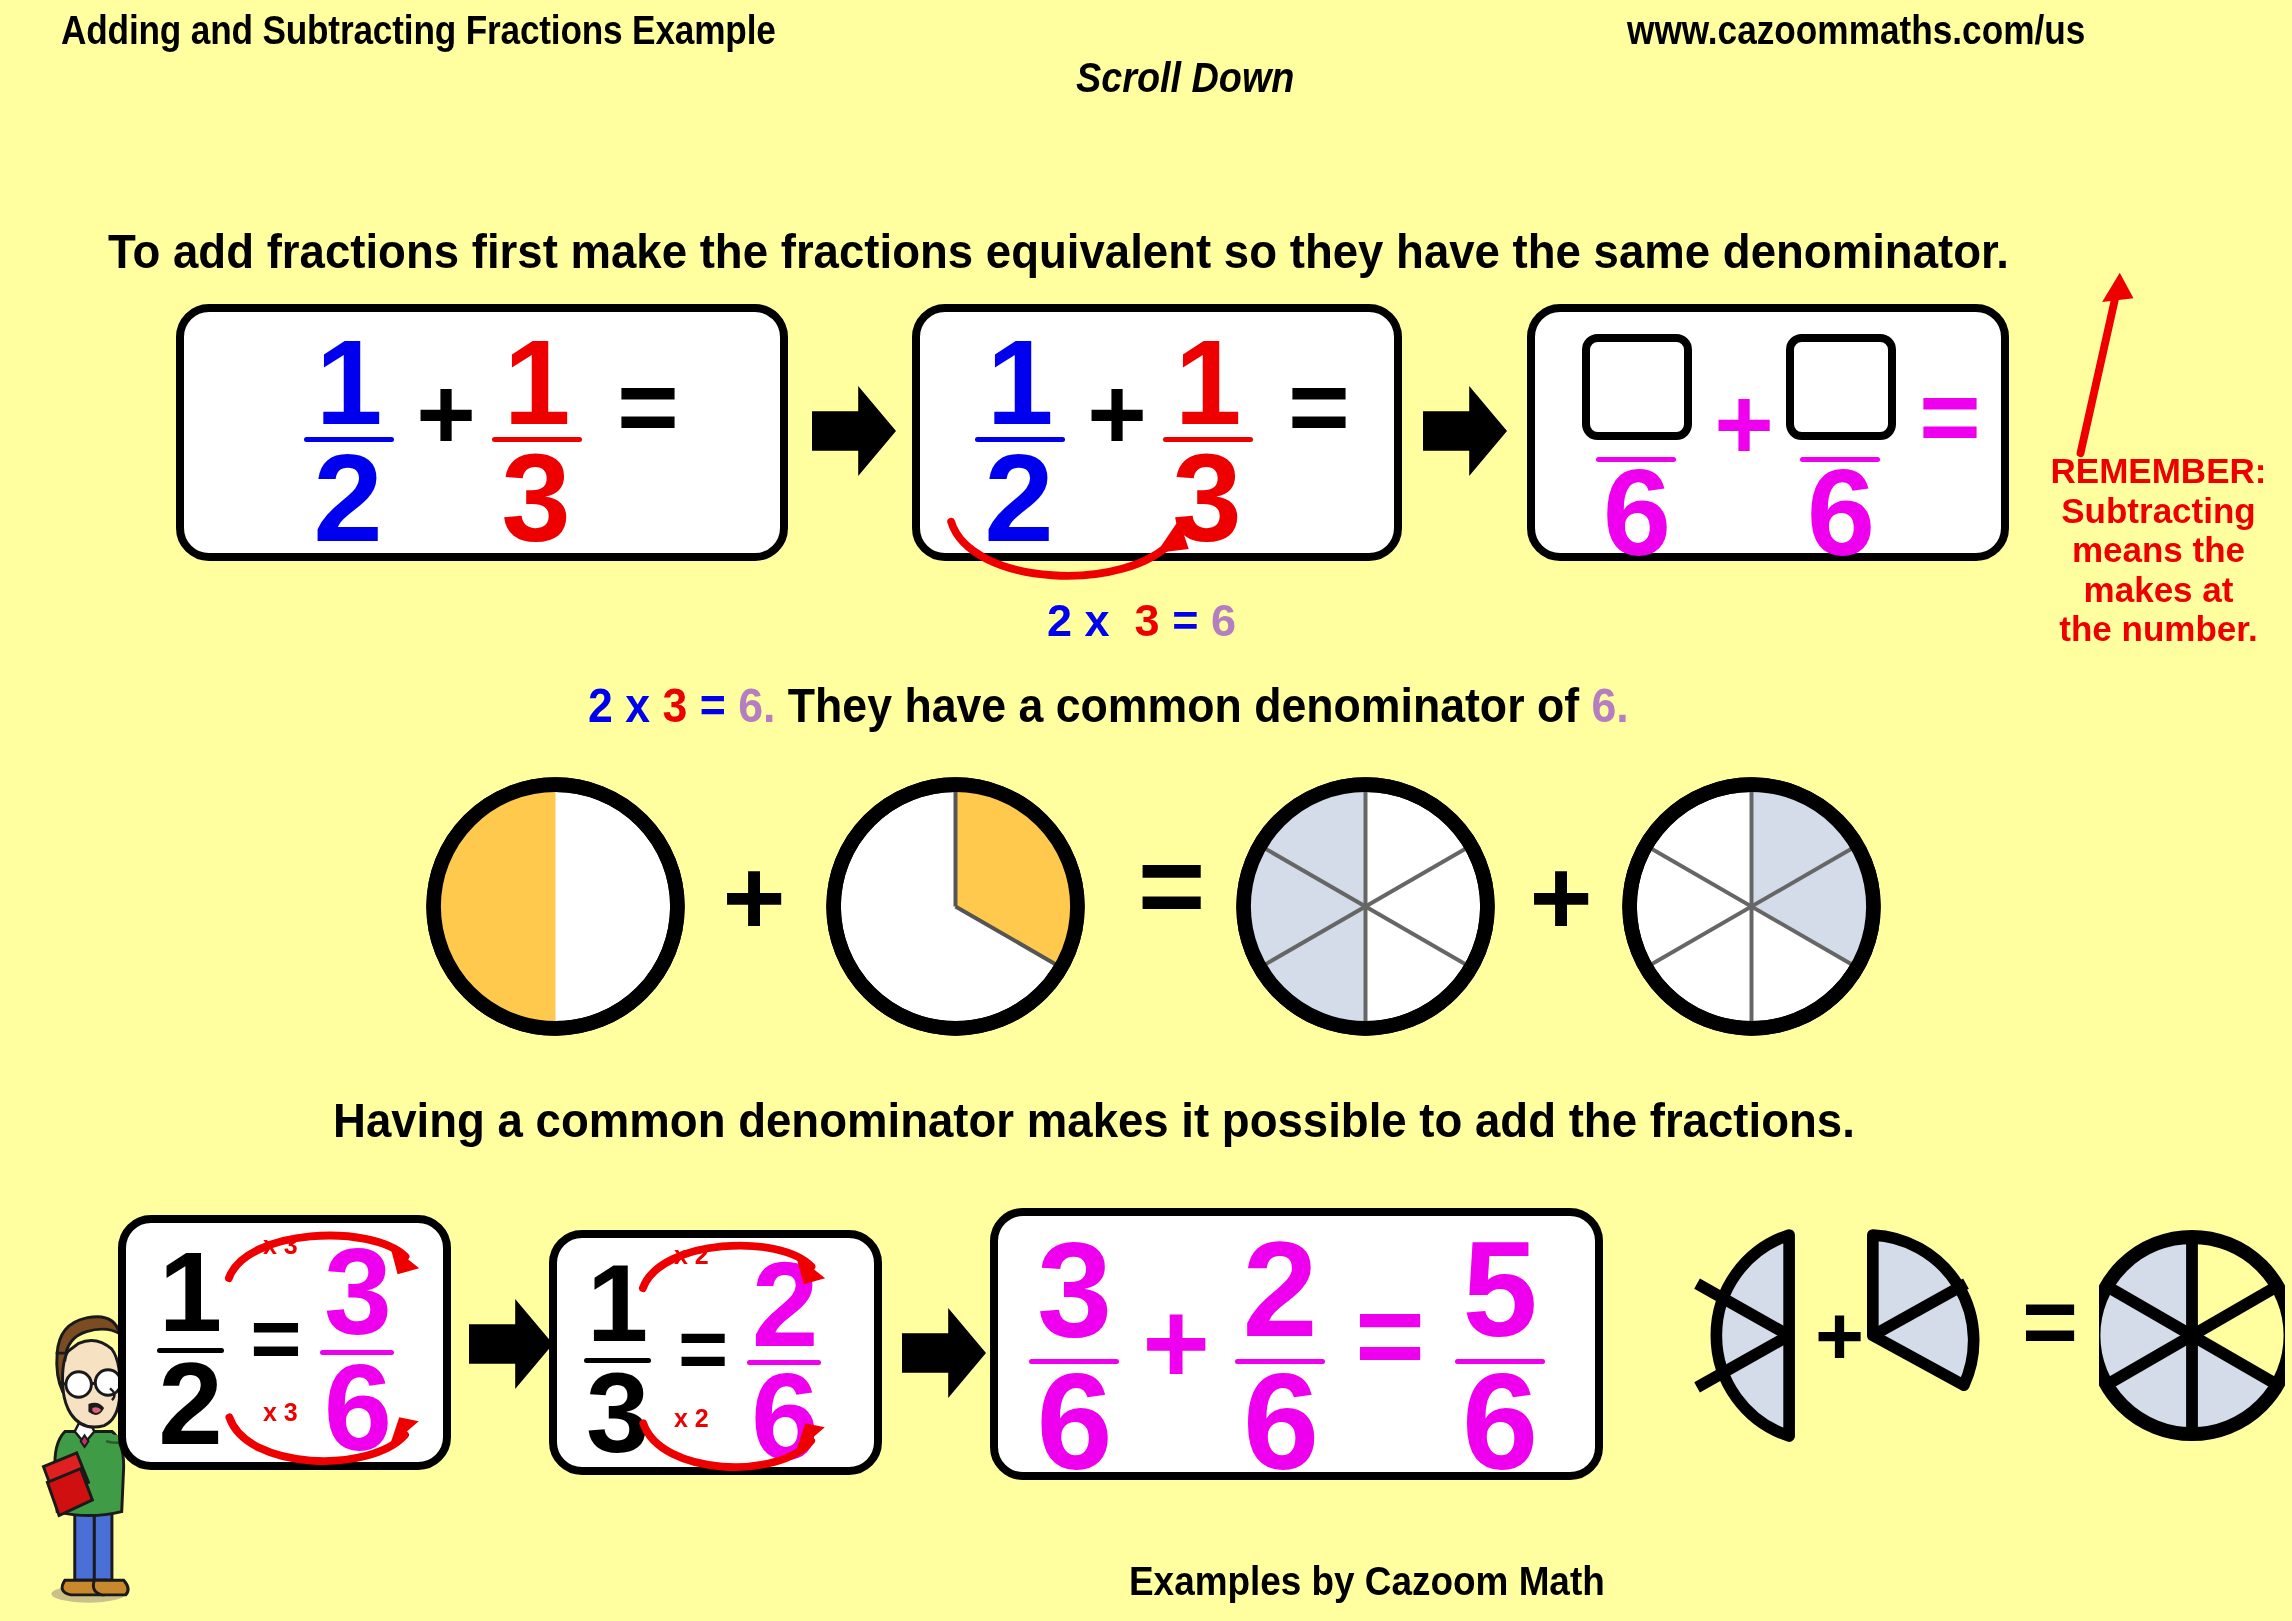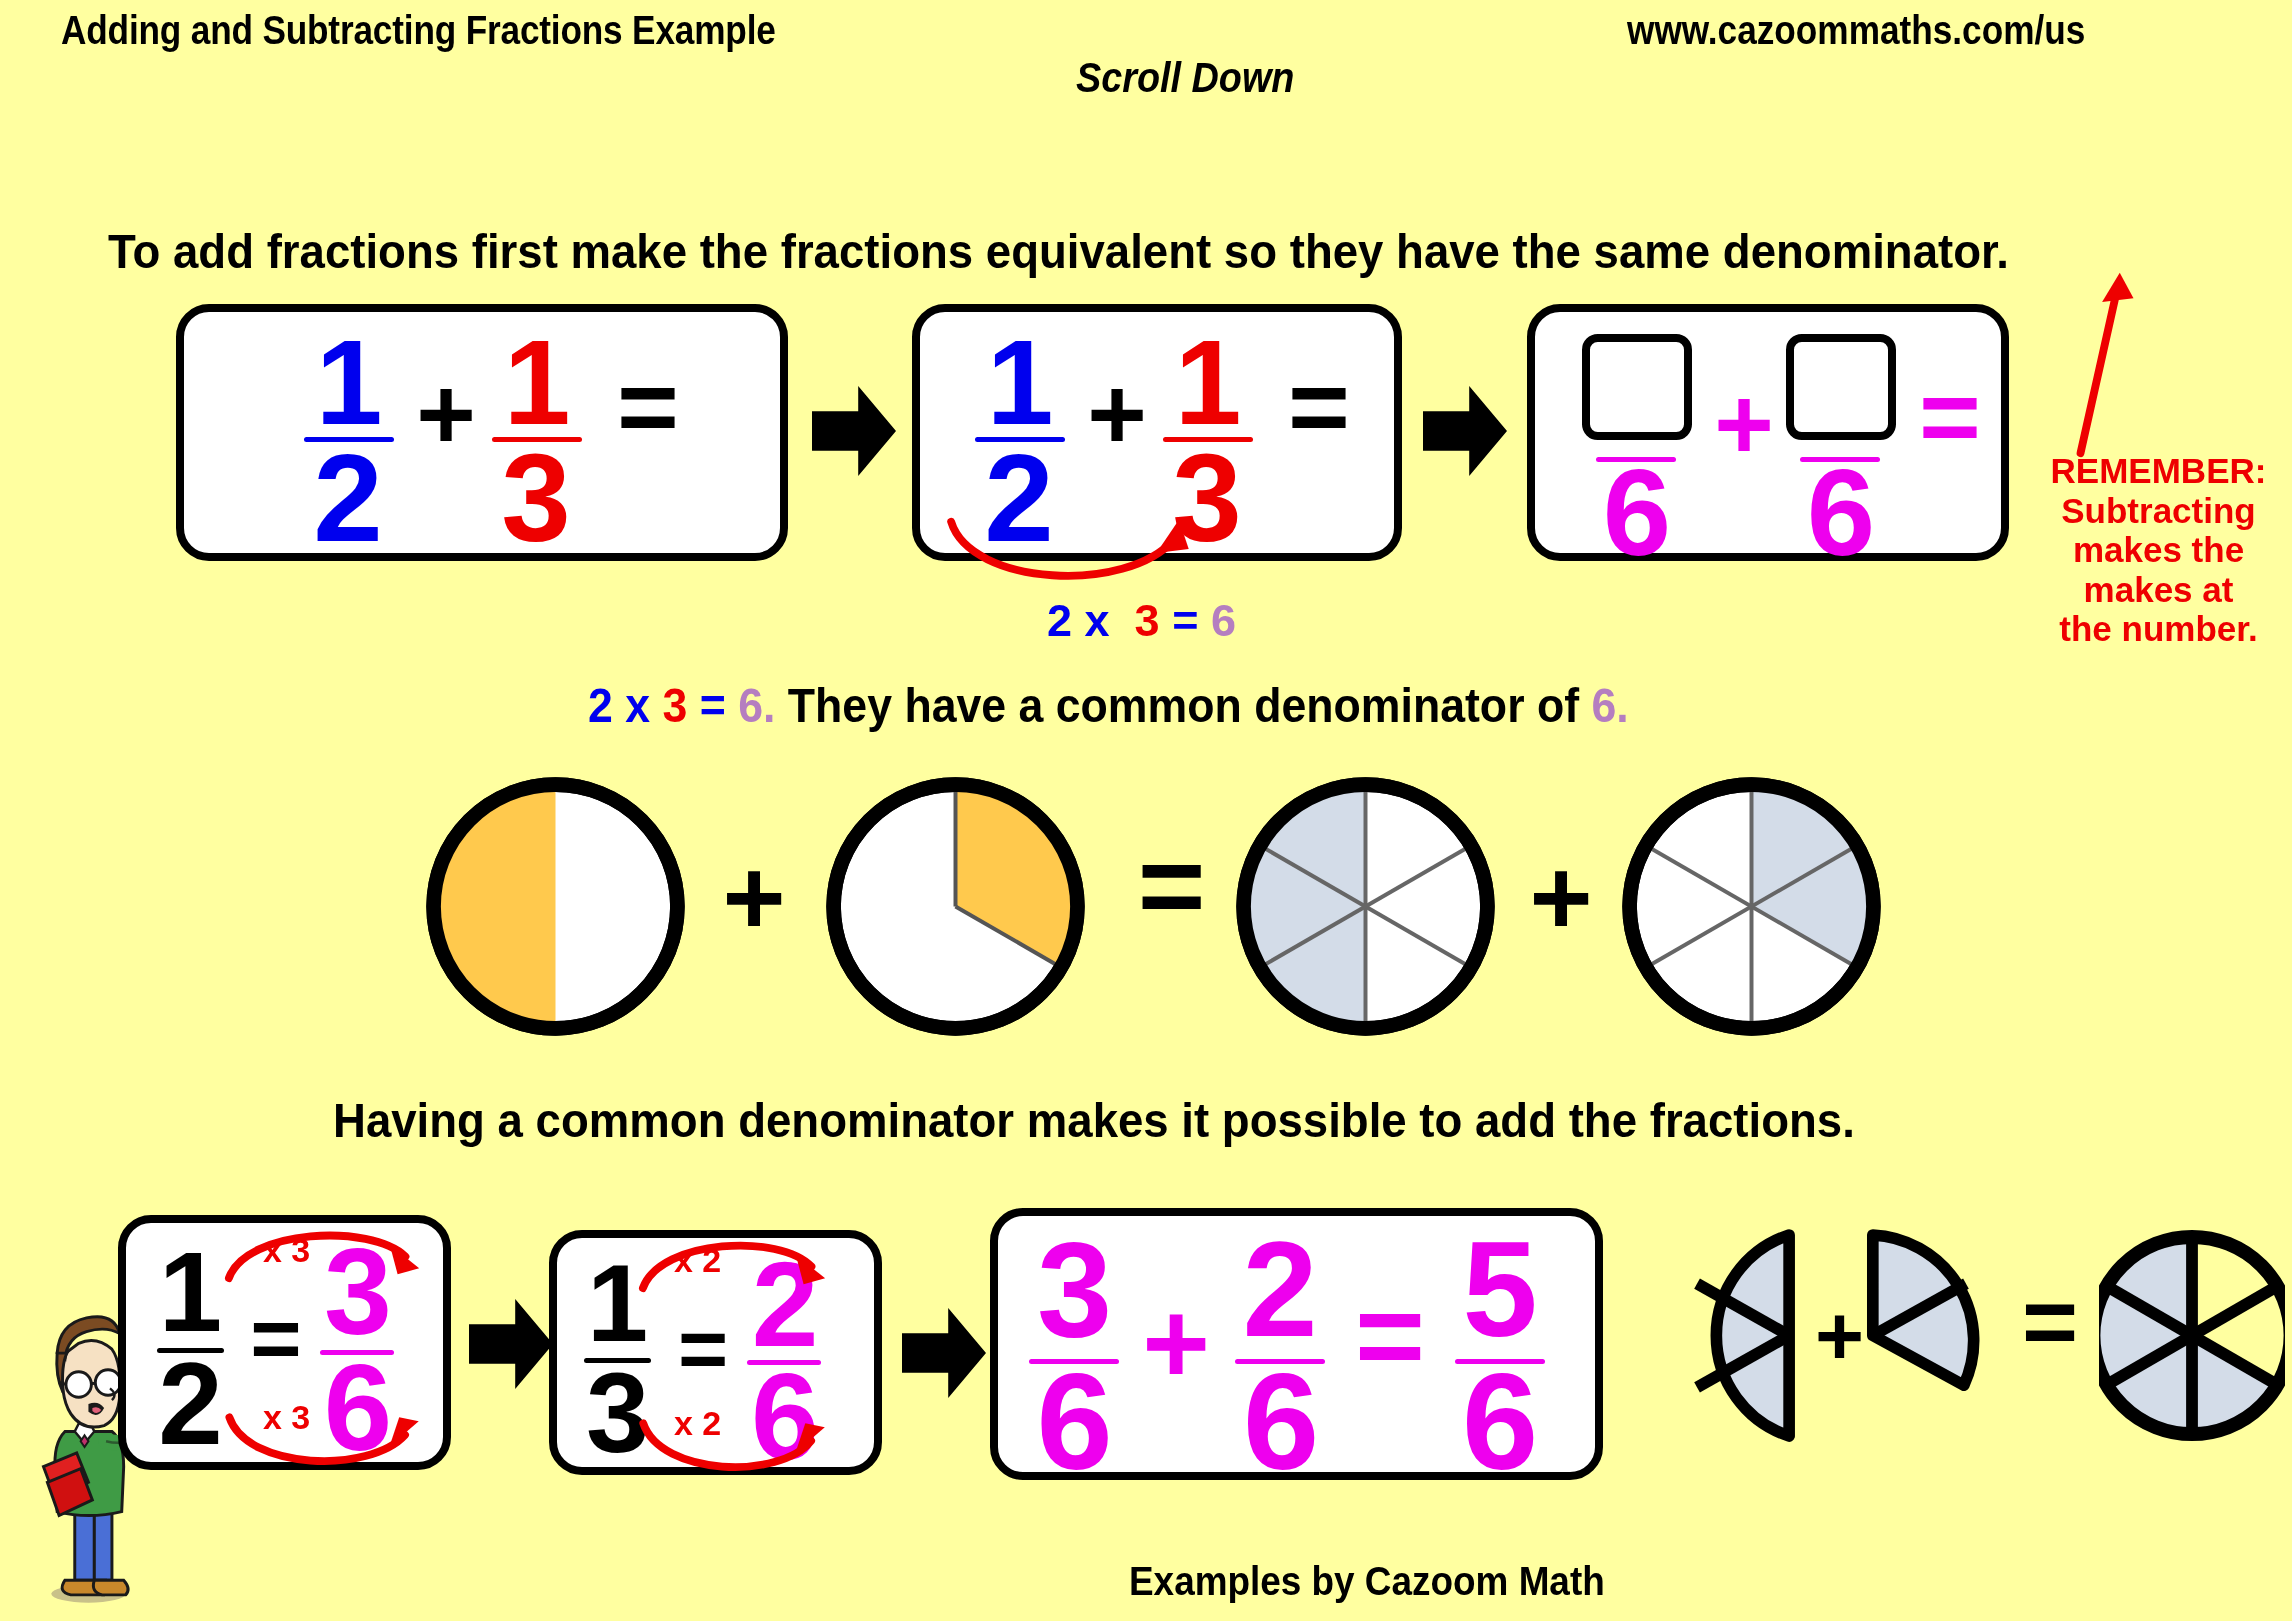--- a/index.html
+++ b/index.html
@@ -78,21 +78,21 @@
   .blkarrow{
     position:absolute;
     width:84px;height:90px;
     background:#000;
     clip-path:polygon(0% 28%, 55% 28%, 55% 0%, 100% 50%, 55% 100%, 55% 72%, 0% 72%);
   }
 
   
   .xhint{
     position:absolute;
-    color:#EE0000;font-weight:bold;font-size:34px;
+    color:#EE0000;font-weight:bold;font-size:25px;
     white-space:nowrap;line-height:1;
   }
 
   
   #mini-eq{
     left:1047px;top:595px;
     font-size:45px;font-weight:bold;white-space:nowrap;
   }
 
   
@@ -177,21 +177,21 @@
 </div>
 
 <svg class="abs" style="left:2053px;top:257px;" width="108" height="206" viewBox="0 0 110 210">
   <line x1="28" y1="200" x2="66" y2="30" stroke="#EE0000" stroke-width="8" stroke-linecap="round"></line>
   <polygon points="68,16 50,46 82,42" fill="#EE0000"></polygon>
 </svg>
 
 <div class="abs" id="remember">
   <div>REMEMBER:</div>
   <div>Subtracting</div>
-  <div>makes the</div>
+  <div>means the</div>
   <div>makes at</div>
   <div>the number.</div>
 </div>
 
 <div class="abs bigline" id="line-common-dnm">
   <span class="c-blue">2 x </span><span class="c-red">3</span><span class="c-blue"> = </span><span class="c-mauve">6.</span><span> They have a common denominator of </span><span class="c-mauve">6.</span>
 </div>
 
 <svg class="abs" style="left:423px;top:774px;" width="265" height="265" viewBox="0 0 200 200">
   <circle cx="100" cy="100" r="92" fill="#FFFFFF" stroke="#000" stroke-width="11"></circle>

